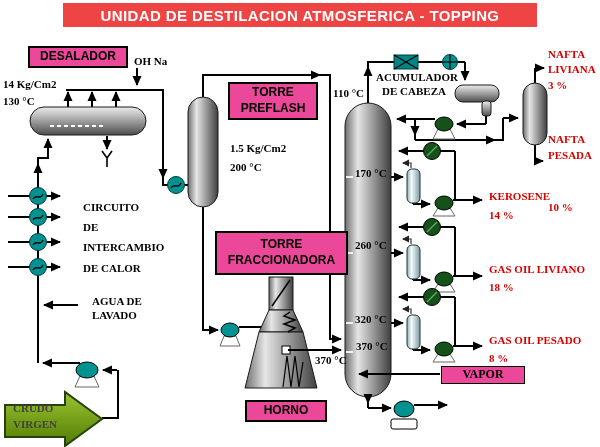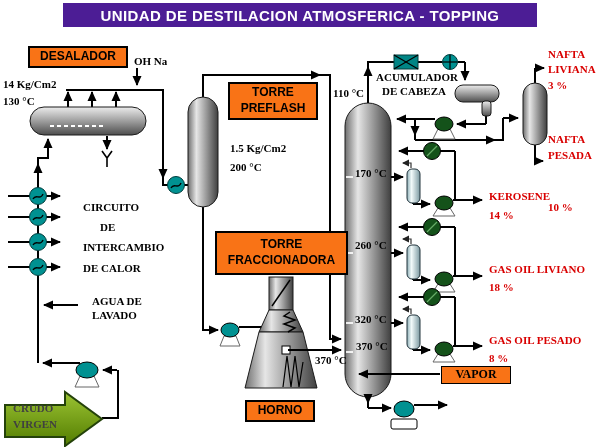--- a/index.html
+++ b/index.html
@@ -1,22 +1,22 @@
 <!DOCTYPE html>
 <html><head>
 <meta charset="utf-8">
 <style>
   html,body{margin:0;padding:0;background:#fff;}
   #stage{position:relative;width:600px;height:447px;background:#fff;overflow:hidden;
          font-family:"Liberation Serif","DejaVu Serif",serif;}
   #pipes{position:absolute;left:0;top:0;}
-  .title{position:absolute;left:63px;top:3px;width:474px;height:24px;background:#4c1d95;color:#fff;
+  .title{position:absolute;left:63px;top:3px;width:474px;height:24px;background:#ef4444;color:#fff;
          font:bold 15px "Liberation Sans","DejaVu Sans",sans-serif;display:flex;align-items:center;
          justify-content:center;letter-spacing:.4px;white-space:nowrap;}
-  .ybox{position:absolute;background:#f97316;border:2px solid #000;display:flex;flex-direction:column;
+  .ybox{position:absolute;background:#ec4899;border:2px solid #000;display:flex;flex-direction:column;
         align-items:center;justify-content:center;font:bold 12px "Liberation Sans","DejaVu Sans",sans-serif;
         color:#000;text-align:center;line-height:1.3;box-sizing:border-box;}
   .ybox.serif{font-family:"Liberation Serif","DejaVu Serif",serif;}
   .lbl{position:absolute;font-weight:bold;font-size:11px;color:#000;white-space:nowrap;line-height:1.1;}
   .red{color:#d90000;}
   .maroon{color:#404040;font-size:11px;}
 </style>
 </head>
 <body>
 
@@ -264,41 +264,41 @@
   <div>DESALADOR</div>
 </div>
 <div class="ybox" style="left:228px;top:82px;width:90px;height:38px;">
   <div>TORRE</div>
   <div>PREFLASH</div>
 </div>
 <div class="ybox" style="left:215px;top:231px;width:133px;height:44px;">
   <div>TORRE</div>
   <div>FRACCIONADORA</div>
 </div>
-<div class="ybox" style="left:245px;top:400px;width:70px;height:22px;">
+<div class="ybox" style="left:245px;top:400px;width:82px;height:22px;">
   <div>HORNO</div>
 </div>
-<div class="ybox serif" style="left:441px;top:366px;width:70px;height:18px;border-width:1px;">
+<div class="ybox serif" style="left:441px;top:366px;width:84px;height:18px;border-width:1px;">
   <div>VAPOR</div>
 </div>
 
 <div class="lbl" style="left:134px;top:55px;">OH Na</div>
 <div class="lbl" style="left:3px;top:78px;">14 Kg/Cm2</div>
 <div class="lbl" style="left:3px;top:95px;">130 °C</div>
 <div class="lbl" style="left:230px;top:142px;">1.5 Kg/Cm2</div>
 <div class="lbl" style="left:230px;top:161px;">200 °C</div>
 <div class="lbl" style="left:333px;top:87px;">110 °C</div>
 <div class="lbl" style="left:355px;top:167px;">170 °C</div>
 <div class="lbl" style="left:355px;top:239px;">260 °C</div>
 <div class="lbl" style="left:355px;top:313px;">320 °C</div>
 <div class="lbl" style="left:356px;top:340px;">370 °C</div>
 <div class="lbl" style="left:315px;top:354px;">370 °C</div>
 
 <div class="lbl" style="left:83px;top:201px;">CIRCUITO</div>
-<div class="lbl" style="left:100px;top:221px;">DE</div>
+<div class="lbl" style="left:83px;top:221px;">DE</div>
 <div class="lbl" style="left:83px;top:241px;">INTERCAMBIO</div>
 <div class="lbl" style="left:83px;top:262px;">DE CALOR</div>
 <div class="lbl" style="left:92px;top:295px;">AGUA DE</div>
 <div class="lbl" style="left:92px;top:309px;">LAVADO</div>
 
 <div class="lbl" style="left:376px;top:71px;width:76px;text-align:center;">ACUMULADOR</div>
 <div class="lbl" style="left:376px;top:85px;width:76px;text-align:center;">DE  CABEZA</div>
 
 <div class="lbl maroon" style="left:13px;top:402px;">CRUDO</div>
 <div class="lbl maroon" style="left:13px;top:418px;">VIRGEN</div>

